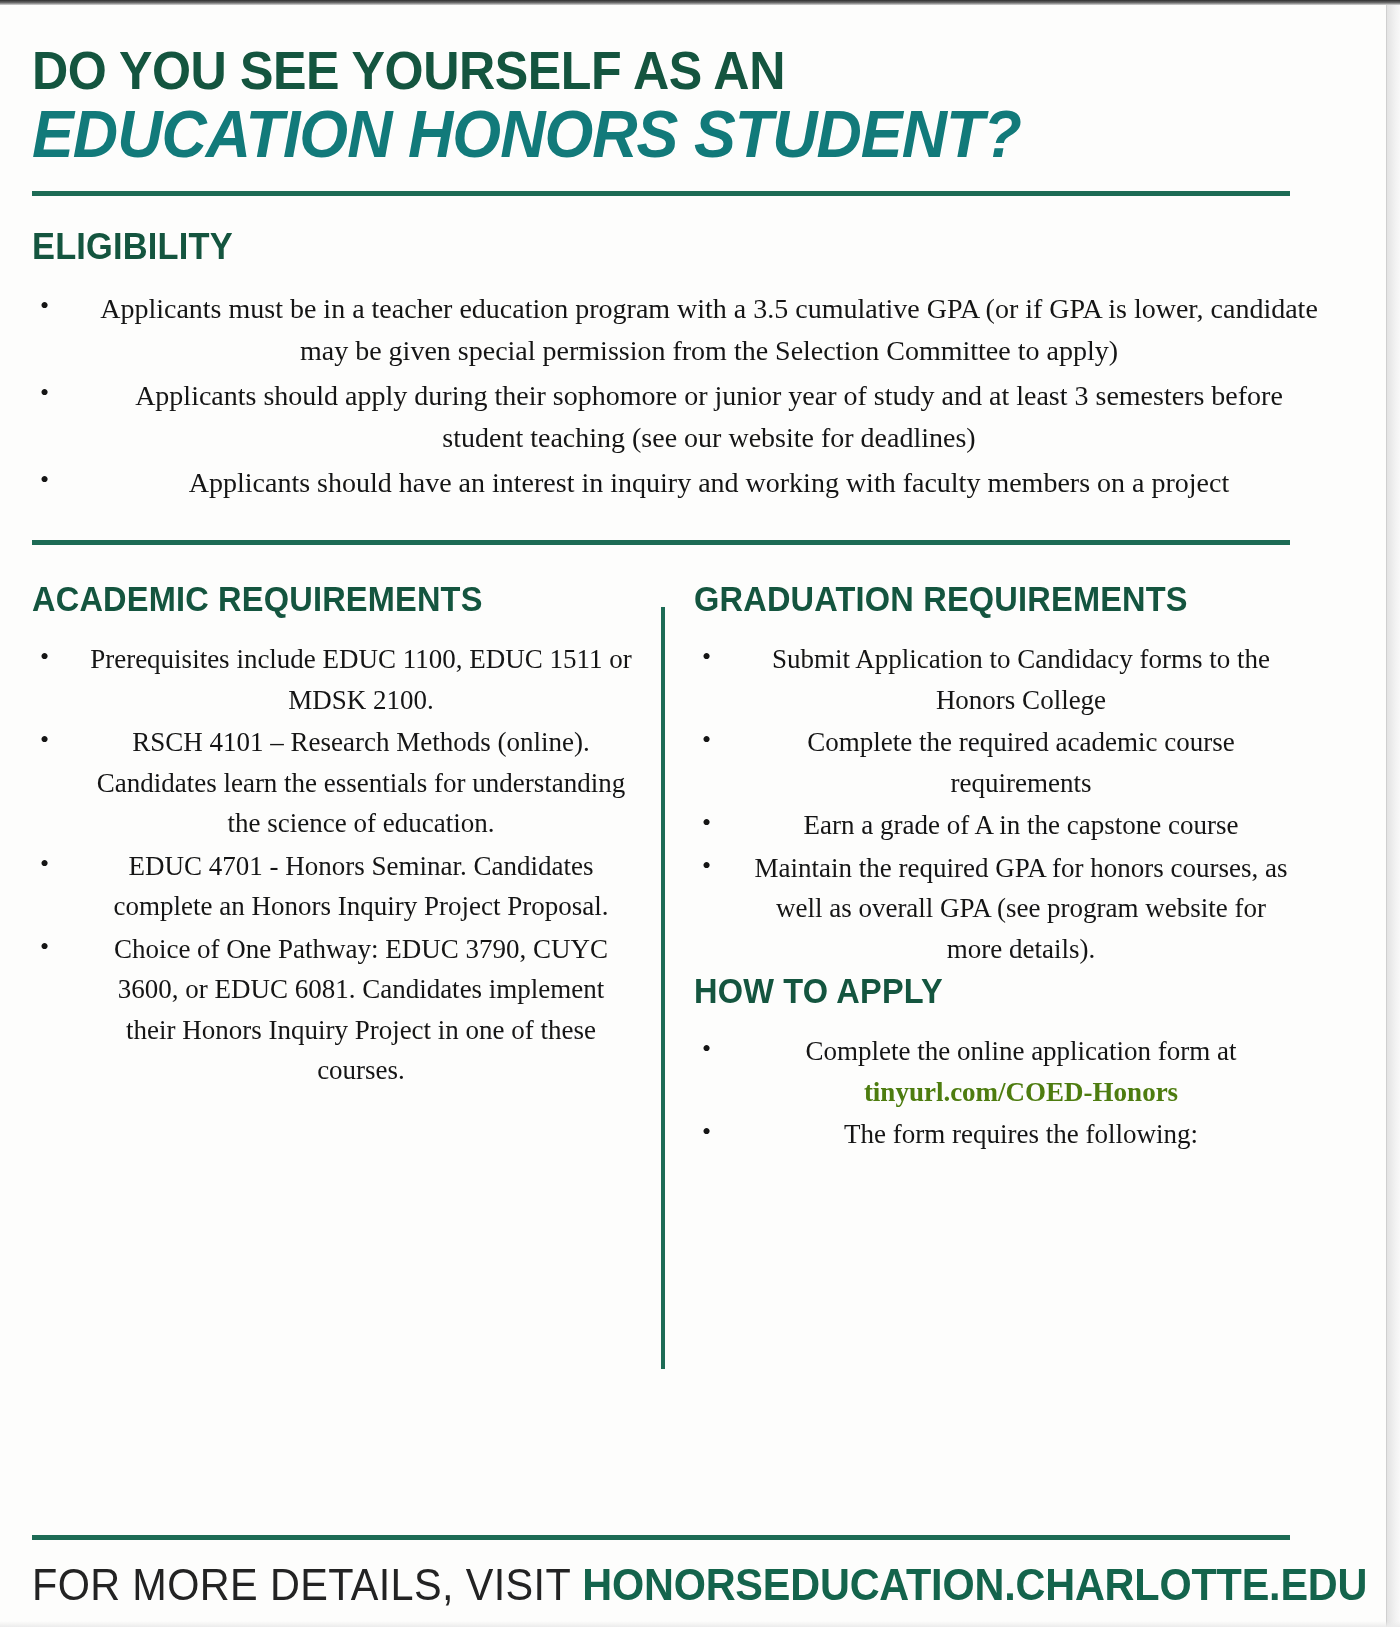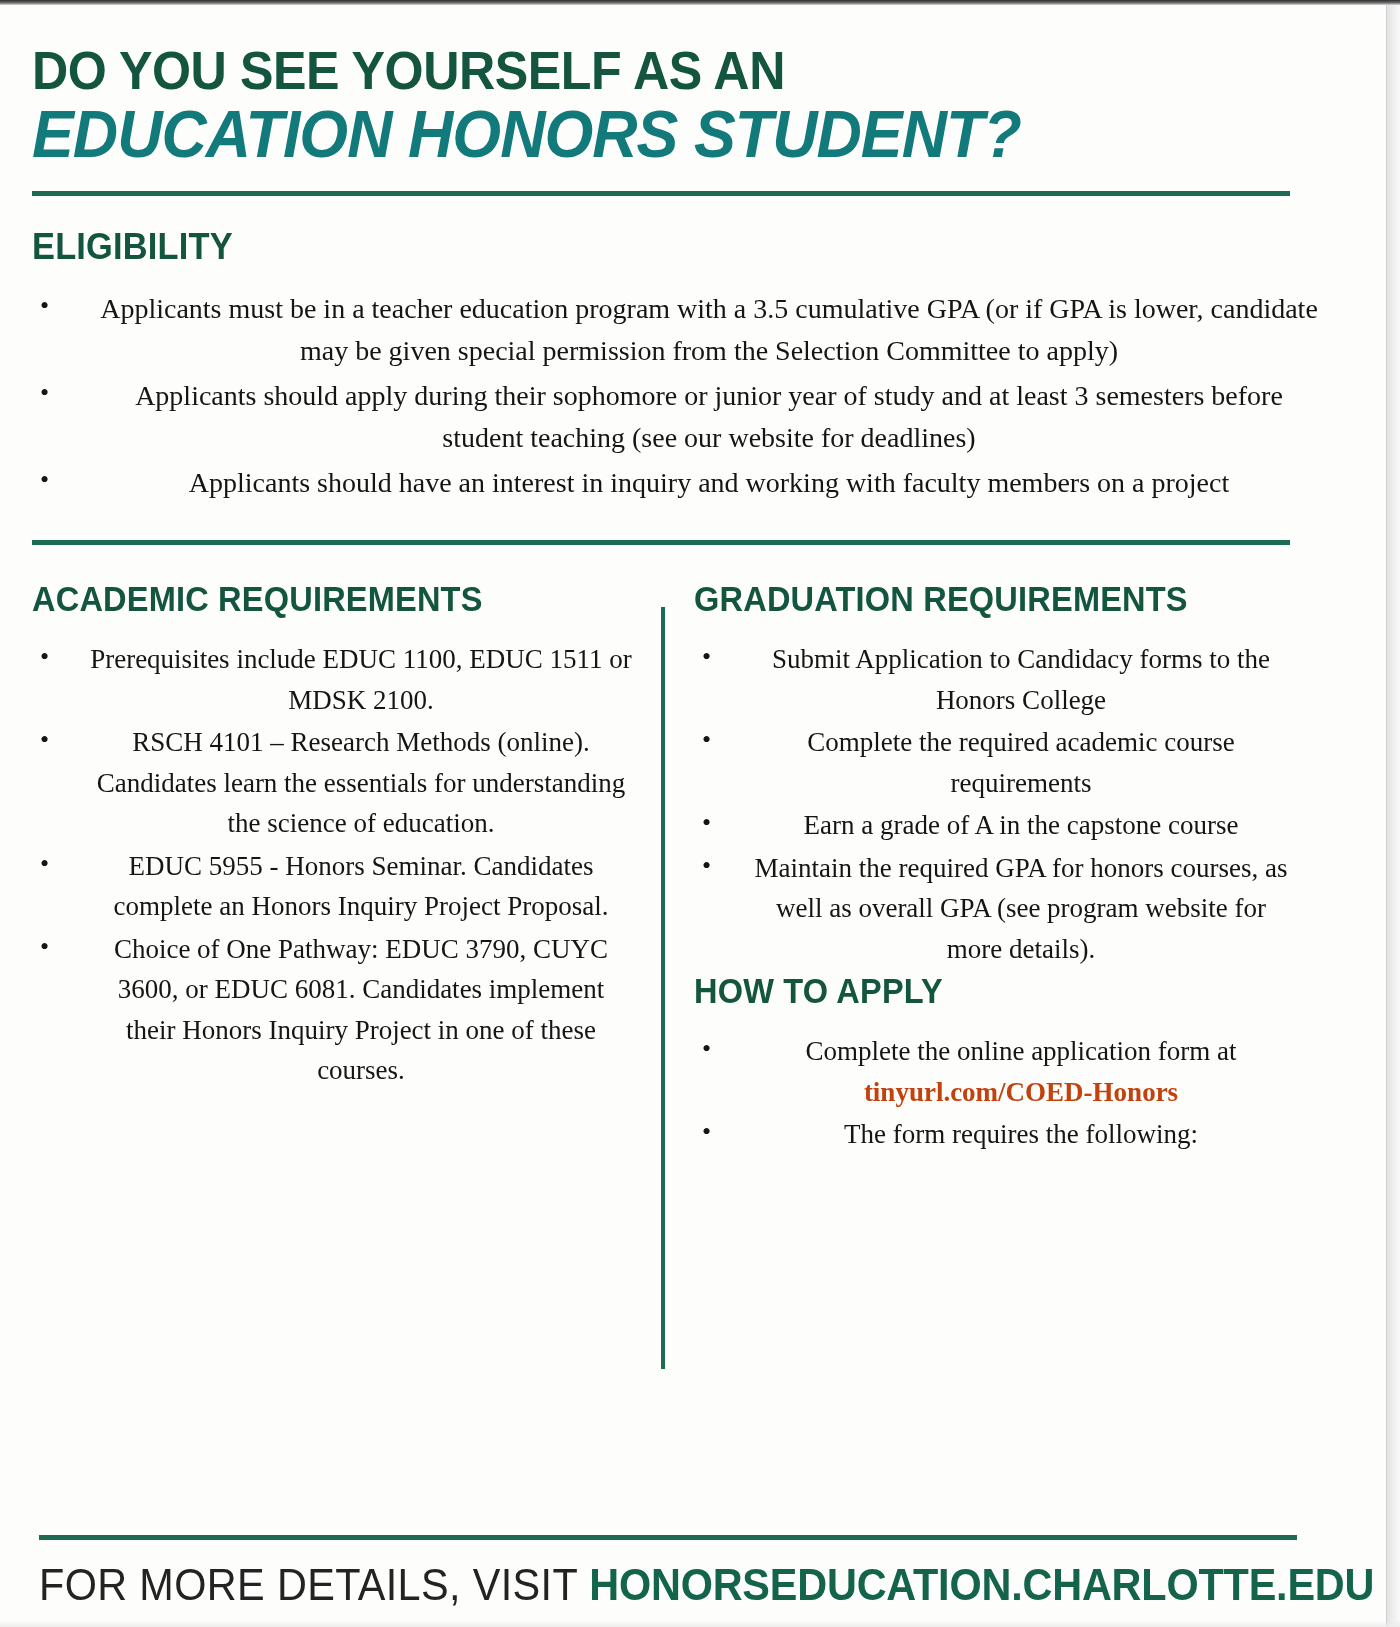--- a/index.html
+++ b/index.html
@@ -154,40 +154,40 @@
   .col-right ul.bullets > li {
     font-size: 27px;
     line-height: 1.5;
     padding-left: 58px;
   }
 
   .howto-title { margin-top: 26px; }
 
   .link-strong {
     font-weight: bold;
-    color: #c2410c;
+    color: #4d7c0f;
   }
 
   ol.sub-numbers {
     list-style: none;
     margin: 0;
     padding: 0 0 0 48px;
   }
   ol.sub-numbers > li {
     font-size: 27px;
     line-height: 1.5;
     color: #151515;
     text-indent: -24px;
     padding-left: 24px;
   }
 
   
   .footer-wrap {
     position: absolute;
-    left: 39px;
+    left: 32px;
     bottom: 18px;
     width: 1258px;
   }
   .footer-line {
     font-family: "Liberation Sans Narrow", "Liberation Sans", "DejaVu Sans Condensed", sans-serif;
     font-size: 45px;
     line-height: 1.1;
     margin-top: 20px;
     white-space: nowrap;
     transform: scaleX(0.92);
@@ -232,21 +232,21 @@
 
     <div class="rule rule-mid"></div>
 
     <div class="columns">
 
       <div class="col-left">
         <h2 class="section-title">ACADEMIC REQUIREMENTS</h2>
         <ul class="bullets">
           <li>Prerequisites include EDUC 1100, EDUC 1511 or MDSK 2100.</li>
           <li>RSCH 4101 – Research Methods (online). Candidates learn the essentials for understanding the science of education.</li>
-          <li>EDUC 5955 - Honors Seminar. Candidates complete an Honors Inquiry Project Proposal.</li>
+          <li>EDUC 4701 - Honors Seminar. Candidates complete an Honors Inquiry Project Proposal.</li>
           <li>Choice of One Pathway: EDUC 3790, CUYC 3600, or EDUC 6081. Candidates implement their Honors Inquiry Project in one of these courses.</li>
         </ul>
       </div>
 
       <div class="col-gap">
         <div class="col-divider"></div>
       </div>
 
       <div class="col-right">
 

